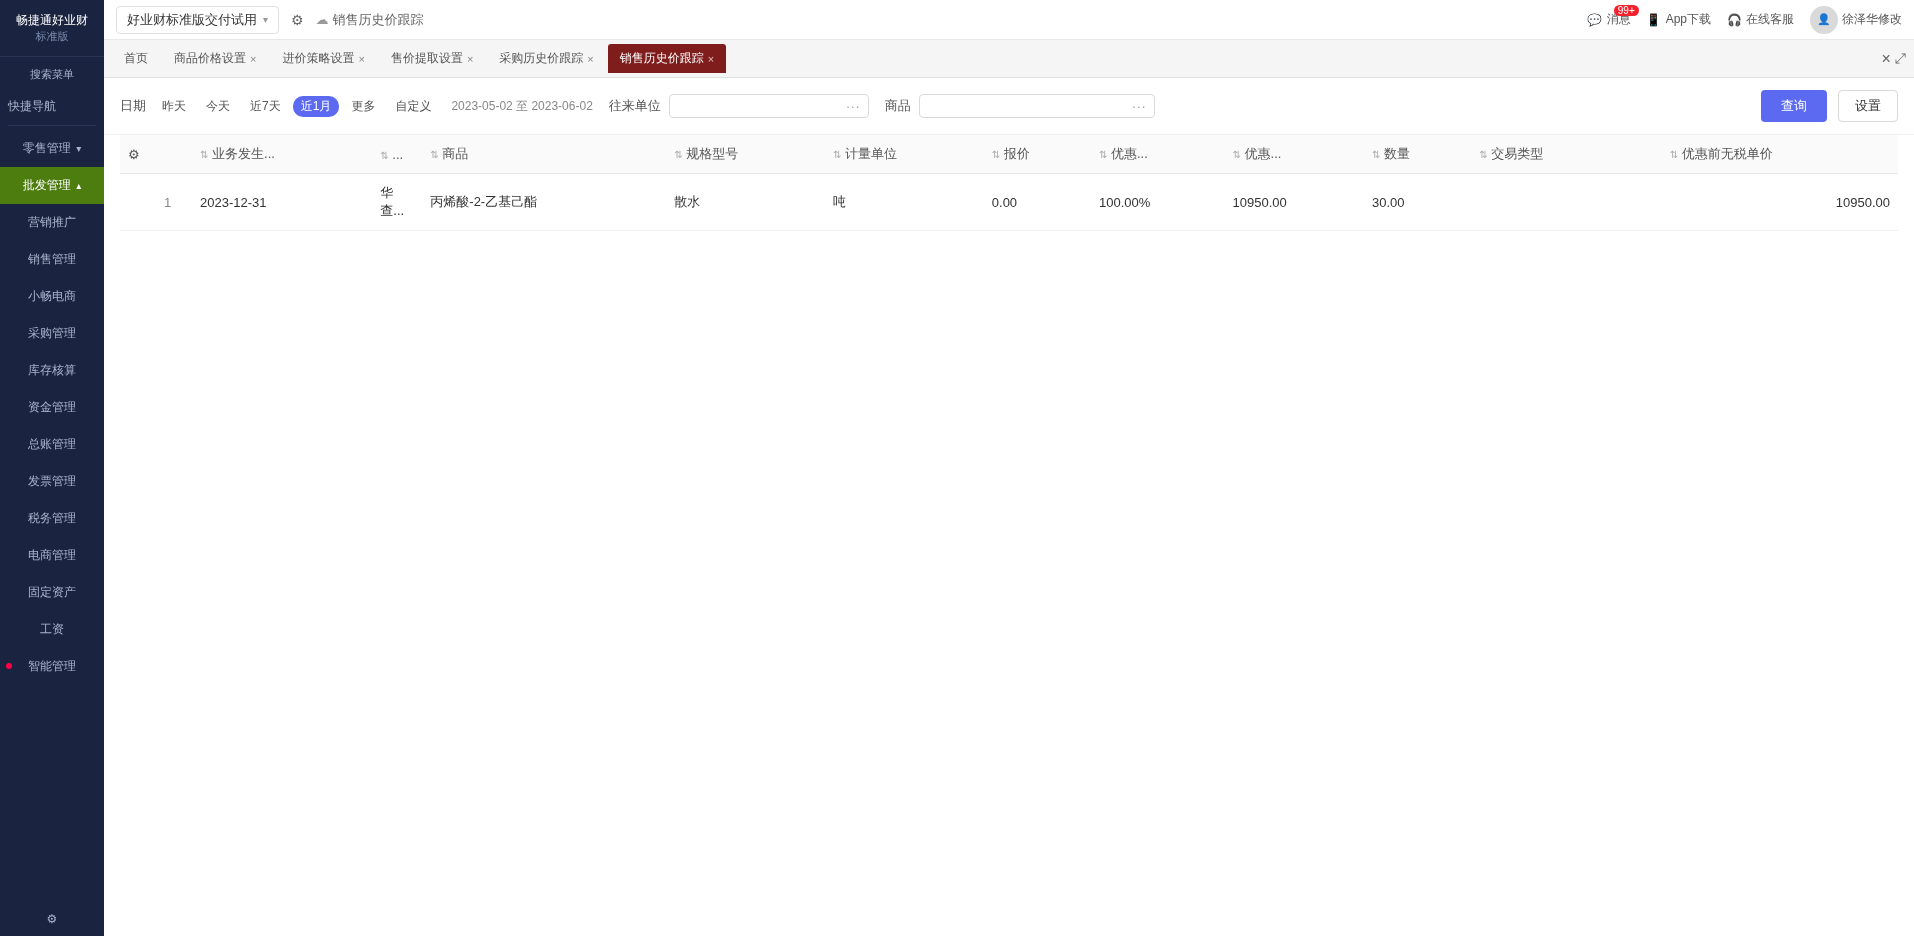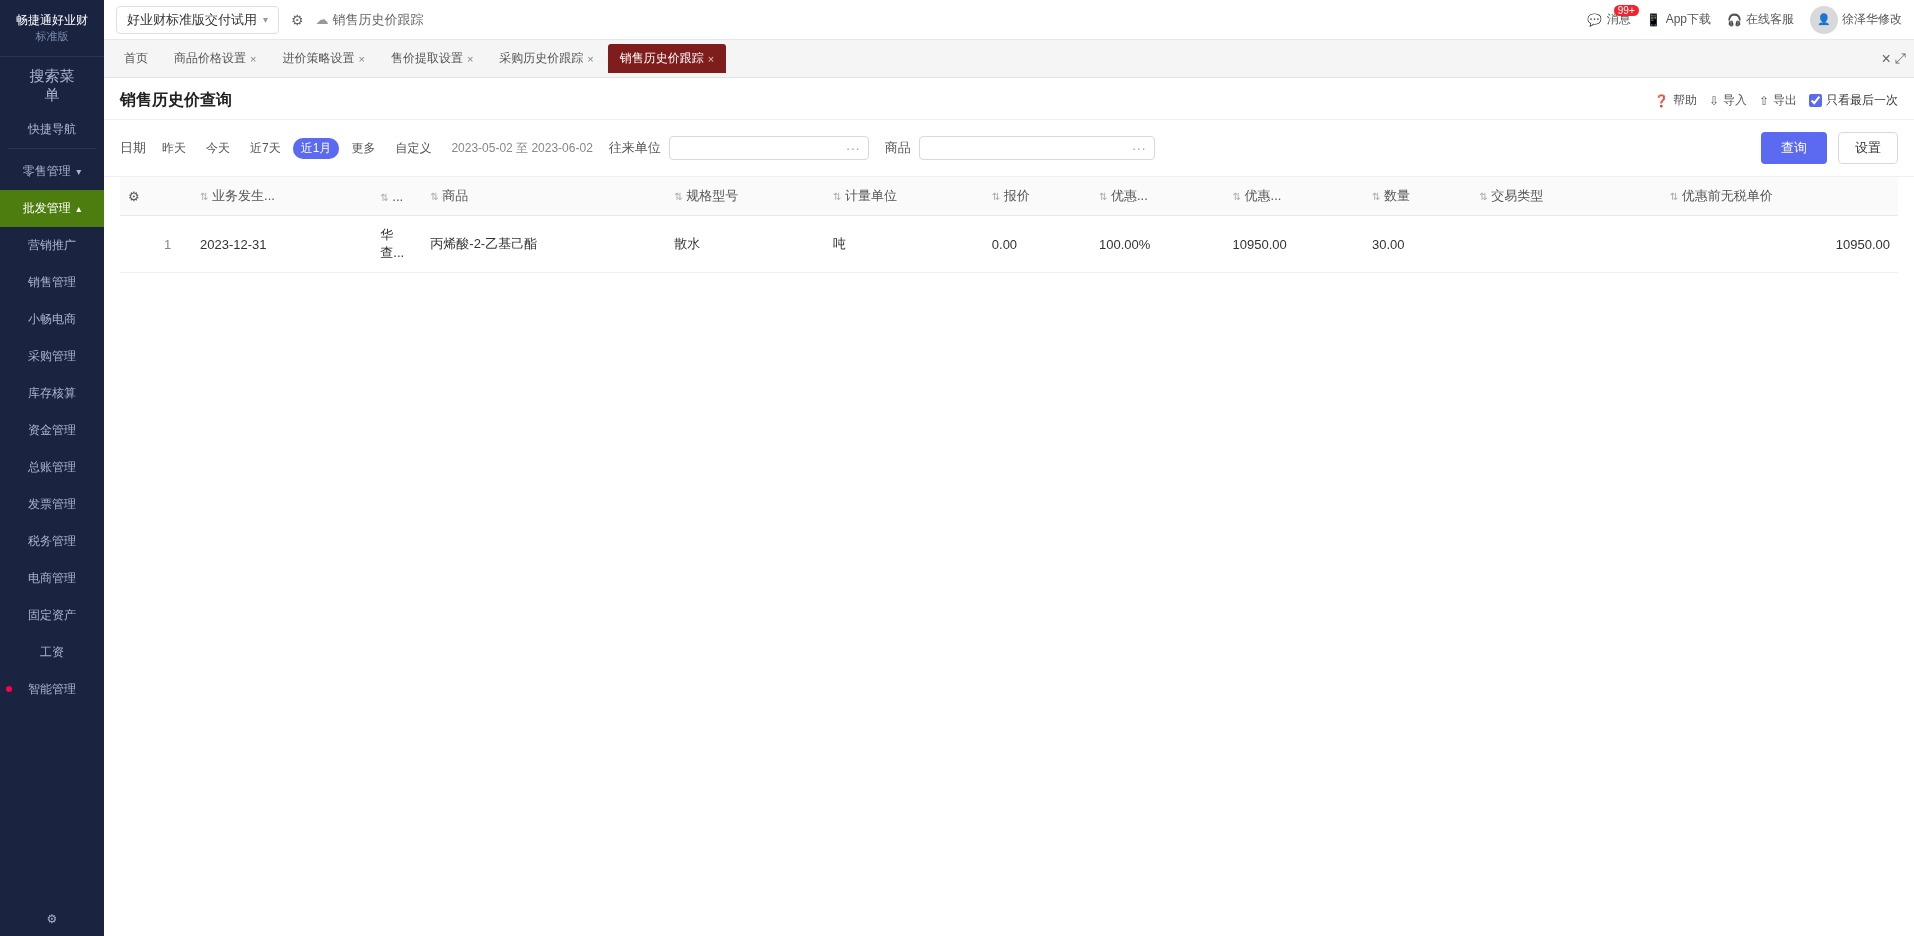--- a/index.html
+++ b/index.html
@@ -3,22 +3,22 @@
   <meta charset="utf-8">
   <style>
     * { box-sizing: border-box; margin: 0; padding: 0; }
     body { font-family: 'Microsoft YaHei', sans-serif; font-size: 13px; background: #f0f2f5; color: #333; display: flex; height: 936px; overflow: hidden; }
 
     
     .sidebar { width: 104px; background: #1a2340; color: #aab4cc; display: flex; flex-direction: column; height: 100%; flex-shrink: 0; }
     .sidebar-logo { padding: 12px 8px; text-align: center; border-bottom: 1px solid #2a3455; }
     .sidebar-logo-text { color: #fff; font-size: 12px; line-height: 1.4; }
     .sidebar-logo-sub { color: #7a8aaa; font-size: 11px; }
-    .sidebar-search { padding: 10px 24px; text-align: center; font-size: 15px; color: #aab4cc; cursor: pointer; }
-    .sidebar-nav { padding: 6px 8px; text-align: center; font-size: 12px; color: #aab4cc; cursor: pointer; }
+    .sidebar-search { padding: 10px 24px; text-align: center; font-size: 11px; color: #aab4cc; cursor: pointer; }
+    .sidebar-nav { padding: 6px 8px; font-size: 12px; color: #aab4cc; cursor: pointer; }
     .sidebar-item { padding: 10px 4px; text-align: center; font-size: 12px; color: #aab4cc; cursor: pointer; position: relative; }
     .sidebar-item.active { color: #fff; background: #4d7c0f; }
     .sidebar-item.has-indicator::before { content: ''; position: absolute; left: 6px; top: 50%; transform: translateY(-50%); width: 6px; height: 6px; background: #f04; border-radius: 50%; }
     .sidebar-item .expand-icon { font-size: 10px; margin-left: 2px; }
     .sidebar-divider { height: 1px; background: #2a3455; margin: 4px 8px; }
     .sidebar-bottom { margin-top: auto; padding: 10px 8px; text-align: center; font-size: 12px; color: #aab4cc; cursor: pointer; }
 
     
     .main { flex: 1; display: flex; flex-direction: column; overflow: hidden; }
 
@@ -207,41 +207,20 @@
       <span class="tab-close">×</span>
     </div>
     <div style="margin-left:auto;display:flex;align-items:center;gap:4px;">
       <span class="win-btn">×</span>
       <span class="win-btn" style="font-size:14px;">⤢</span>
     </div>
   </div>
 
   <div class="content">
 
-    <div class="page-header">
-      <span class="page-title">销售历史价查询</span>
-      <div class="page-actions">
-        <div class="page-action-btn">
-          <span>❓</span>
-          <span>帮助</span>
-        </div>
-        <div class="page-action-btn">
-          <span>⇩</span>
-          <span>导入</span>
-        </div>
-        <div class="page-action-btn">
-          <span>⇧</span>
-          <span>导出</span>
-        </div>
-        <label class="checkbox-wrapper">
-          <input type="checkbox" checked="" style="">
-          <span>只看最后一次</span>
-        </label>
-      </div>
-    </div>
 
     <div class="filter-bar">
       <div class="filter-group">
         <span class="filter-label">日期</span>
         <div class="date-btns">
           <button class="date-btn">昨天</button>
           <button class="date-btn">今天</button>
           <button class="date-btn">近7天</button>
           <button class="date-btn active">近1月</button>
           <button class="date-btn">更多</button>

